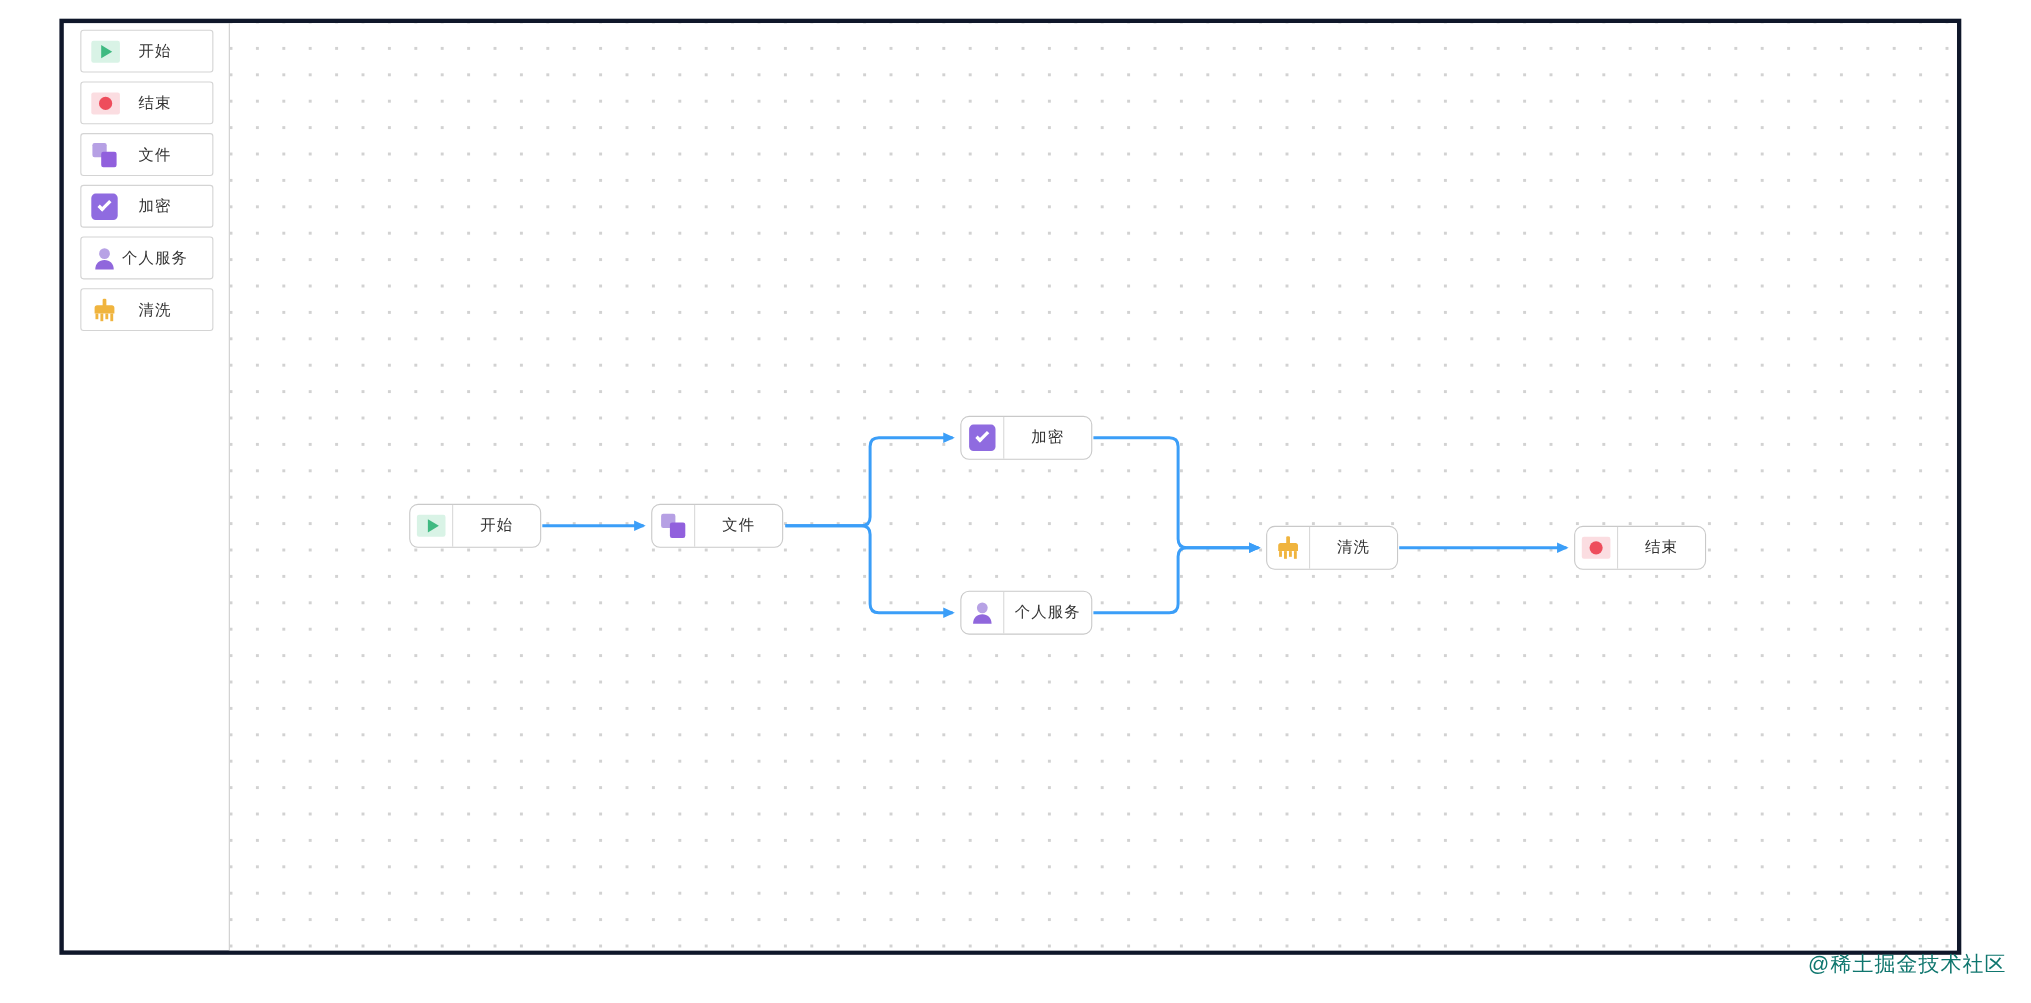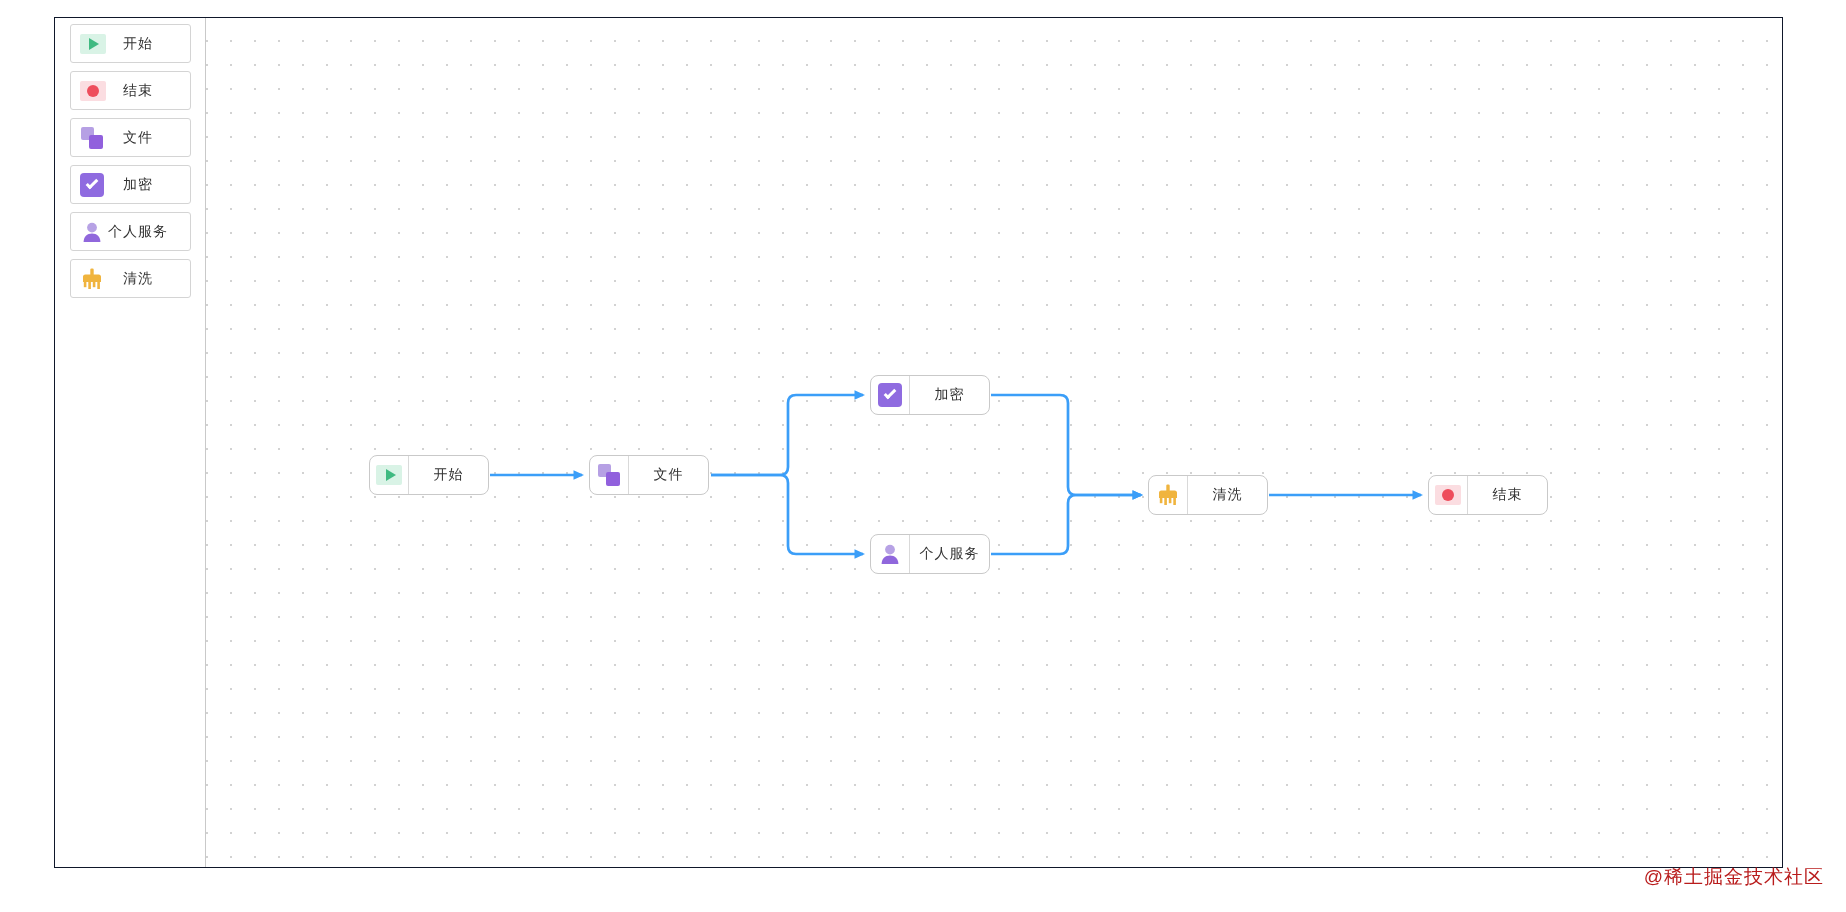--- a/index.html
+++ b/index.html
@@ -1,20 +1,20 @@
 <!DOCTYPE html>
 <html><head>
 <meta charset="utf-8">
 <style>
   * { box-sizing: border-box; margin: 0; padding: 0; }
   html,body { width: 1846px; height: 912px; background: #fff; overflow: hidden;
               font-family: "Liberation Sans", "DejaVu Sans", sans-serif; }
 
   .editor { position: absolute; left: 54px; top: 17px; width: 1729px; height: 851px;
-            border: 1px solid #0f172a; display: flex; background: #fff; }
+            border: 4px solid #0f172a; display: flex; background: #fff; }
 
   
   .palette { width: 151px; border-right: 1px solid #c9c9c9; padding-top: 6px; flex: none; }
   .palette-item { width: 121px; height: 39px; margin: 0 auto 8px auto;
                   border: 1px solid #d4d4d4; border-radius: 3px; background: #fff;
                   display: flex; align-items: center; justify-content: center;
                   position: relative; cursor: grab; }
   .palette-item .icon-wrap { position: absolute; left: 9px; top: 50%; transform: translateY(-50%); }
   .palette-item-label { font-size: 14px; color: #333; letter-spacing: 1px; transform: translateX(8px); }
 
@@ -50,21 +50,21 @@
   .ic-file::after  { content: ""; position: absolute; left: 9px; top: 9px;
                      width: 14px; height: 14px; background: #9160dd; border-radius: 2px; }
   .ic-encrypt { width: 24px; height: 24px; background: #8f6be0; border-radius: 4px;
                 display: flex; align-items: center; justify-content: center; }
   .check { width: 12px; height: 6px; border-left: 3px solid #fff; border-bottom: 3px solid #fff;
            transform: rotate(-45deg); margin-top: -4px; }
   .ic-svg { width: 24px; height: 24px; display: block; }
 
   
   .watermark { position: absolute; right: 22px; top: 864px; font-size: 19px;
-               color: #b91c1c; letter-spacing: 1px; }
+               color: #0f766e; letter-spacing: 1px; }
 </style>
 </head>
 <body>
 
 <div class="editor">
   <div class="palette" id="palette">
       <div class="palette-item">
         <span class="icon-wrap">
           <span class="ic-start">
             <span class="tri"></span>

